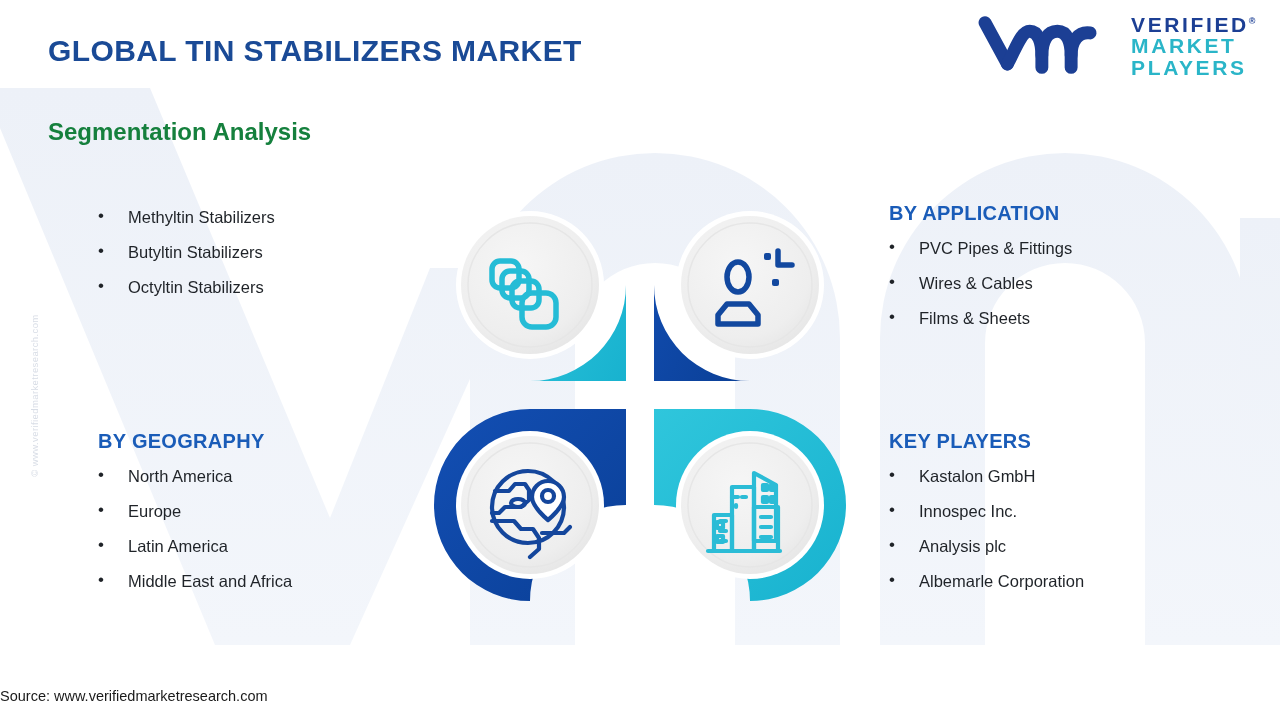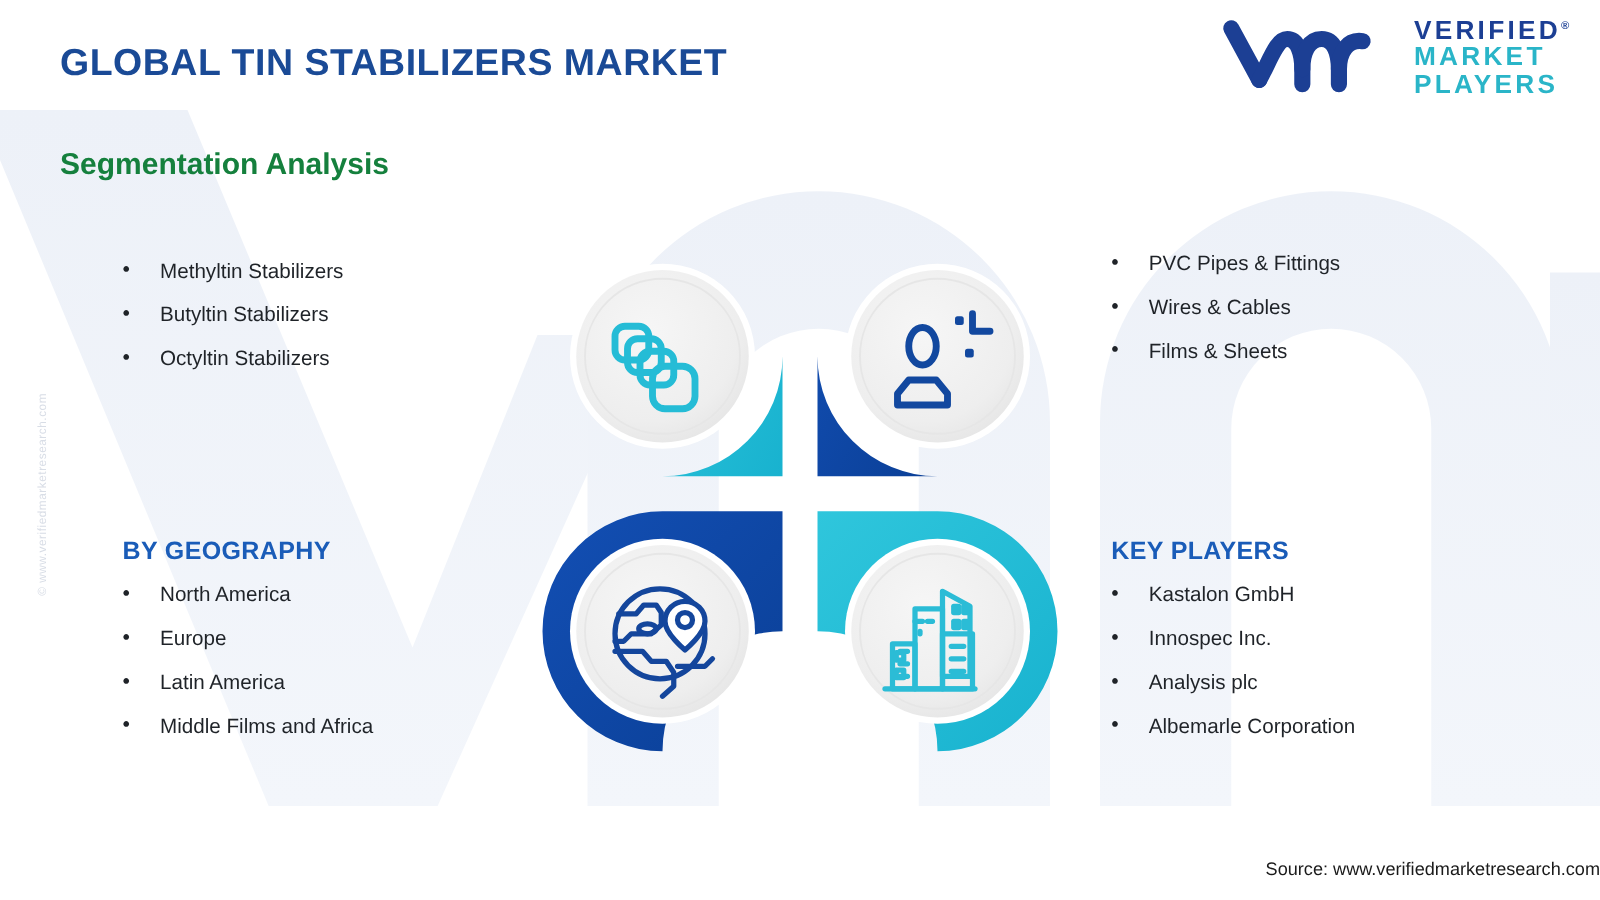--- a/index.html
+++ b/index.html
@@ -70,21 +70,21 @@
     color:#1f2328; font-size:17px; line-height:1;
   }
 
   
   #pinwheel { position:absolute; left:430px; top:185px;
               width:420px; height:420px; z-index:4; }
 
   
   #footer-source {
     position:absolute; left:0; top:688px; width:1280px;
-    text-align:right; font-size:14.5px; color:#1a1a1a; z-index:6;
+    text-align:left; font-size:14.5px; color:#1a1a1a; z-index:6;
   }
 </style>
 </head>
 <body>
 
 <div id="bg-band">
   <svg width="1280" height="557" viewBox="0 0 1280 557" aria-hidden="true">
     <defs>
       <linearGradient id="wmGrad" x1="0" y1="0" x2="0" y2="1">
         <stop offset="0" stop-color="#edf1f8"></stop>
@@ -132,25 +132,26 @@
     <li><span class="bullet">•</span><span>Octyltin Stabilizers</span></li>
   </ul>
 </div>
 
 <div class="seg-col" id="col-geography">
   <div class="seg-heading">BY GEOGRAPHY</div>
   <ul class="seg-list">
     <li><span class="bullet">•</span><span>North America</span></li>
     <li><span class="bullet">•</span><span>Europe</span></li>
     <li><span class="bullet">•</span><span>Latin America</span></li>
-    <li><span class="bullet">•</span><span>Middle Films and Africa</span></li>
+    <li><span class="bullet">•</span><span>Middle East and Africa</span></li>
   </ul>
 </div>
 
 <div class="seg-col" id="col-application">
+  <div class="seg-heading">BY APPLICATION</div>
   <ul class="seg-list">
     <li><span class="bullet">•</span><span>PVC Pipes &amp; Fittings</span></li>
     <li><span class="bullet">•</span><span>Wires &amp; Cables</span></li>
     <li><span class="bullet">•</span><span>Films &amp; Sheets</span></li>
   </ul>
 </div>
 
 <div class="seg-col" id="col-players">
   <div class="seg-heading">KEY PLAYERS</div>
   <ul class="seg-list">

